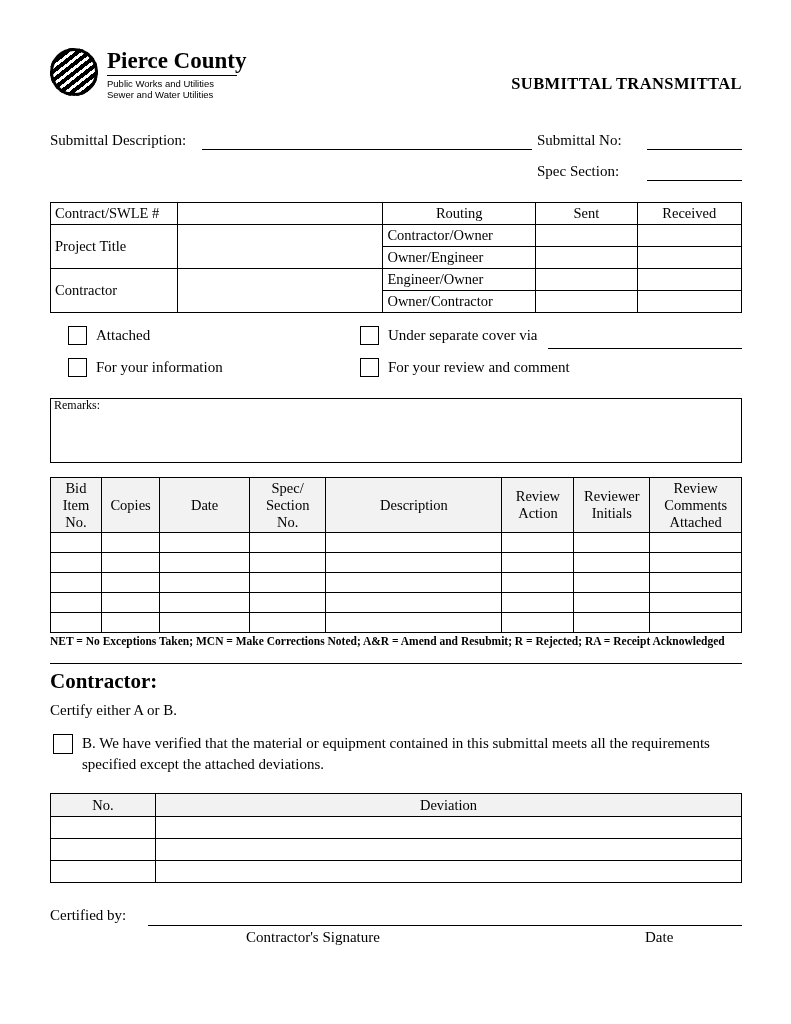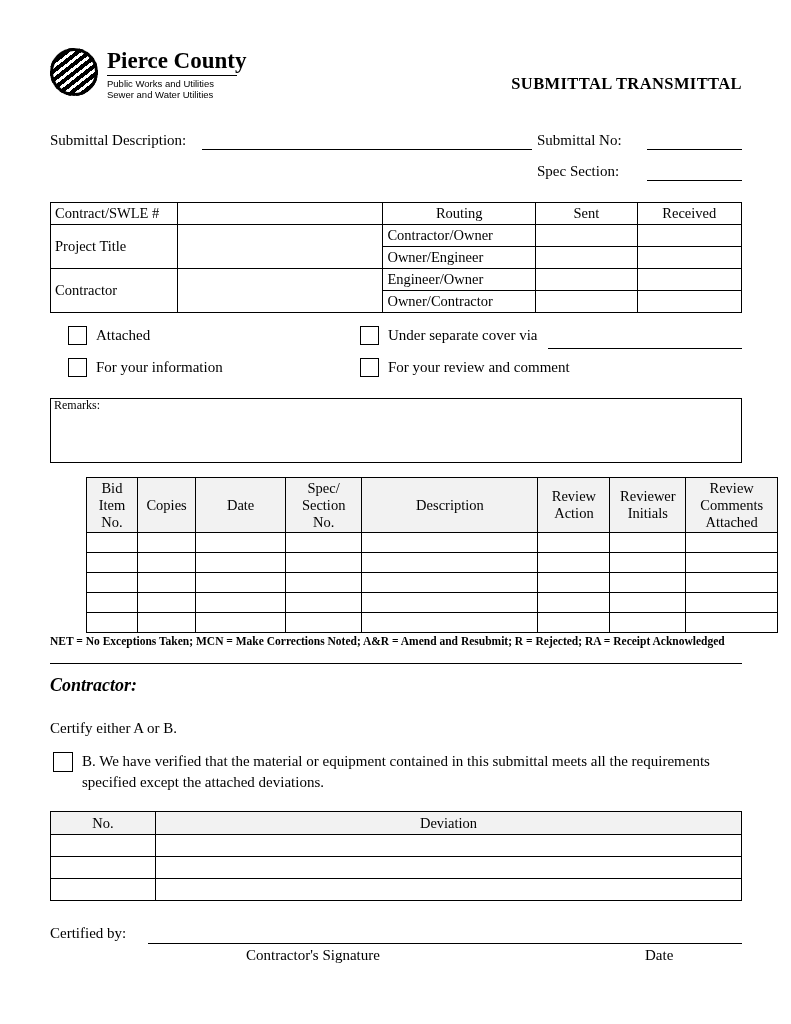--- a/index.html
+++ b/index.html
@@ -233,21 +233,20 @@
   .remarks-label {
     position: absolute;
     left: 3px;
     top: -1px;
     font-size: 12px;
   }
 
   
   .items-table {
     margin-top: 14px;
-    margin-left: 36px;
   }
   .items-table th {
     background: #f2f2f2;
     text-align: center;
     vertical-align: bottom;
     font-size: 14.5px;
     line-height: 17px;
     padding: 2px 2px 3px 2px;
     height: 52px;
   }
@@ -268,28 +267,27 @@
     font-weight: bold;
     margin-top: 2px;
   }
 
   
   .cert-rule {
     border-top: 1.5px solid #000;
     margin-top: 16px;
   }
   .cert-title {
-    font-size: 18px;
+    font-size: 21px;
     font-weight: bold;
-    margin-top: 11px;
-    font-style: italic;
+    margin-top: 5px;
   }
   .cert-sub {
     font-size: 15px;
-    margin-top: 24px;
+    margin-top: 8px;
   }
   .cert-item {
     position: relative;
     margin-top: 14px;
     padding-left: 32px;
     font-size: 15px;
     line-height: 21px;
   }
   .cert-item .cb-lg {
     position: absolute;

